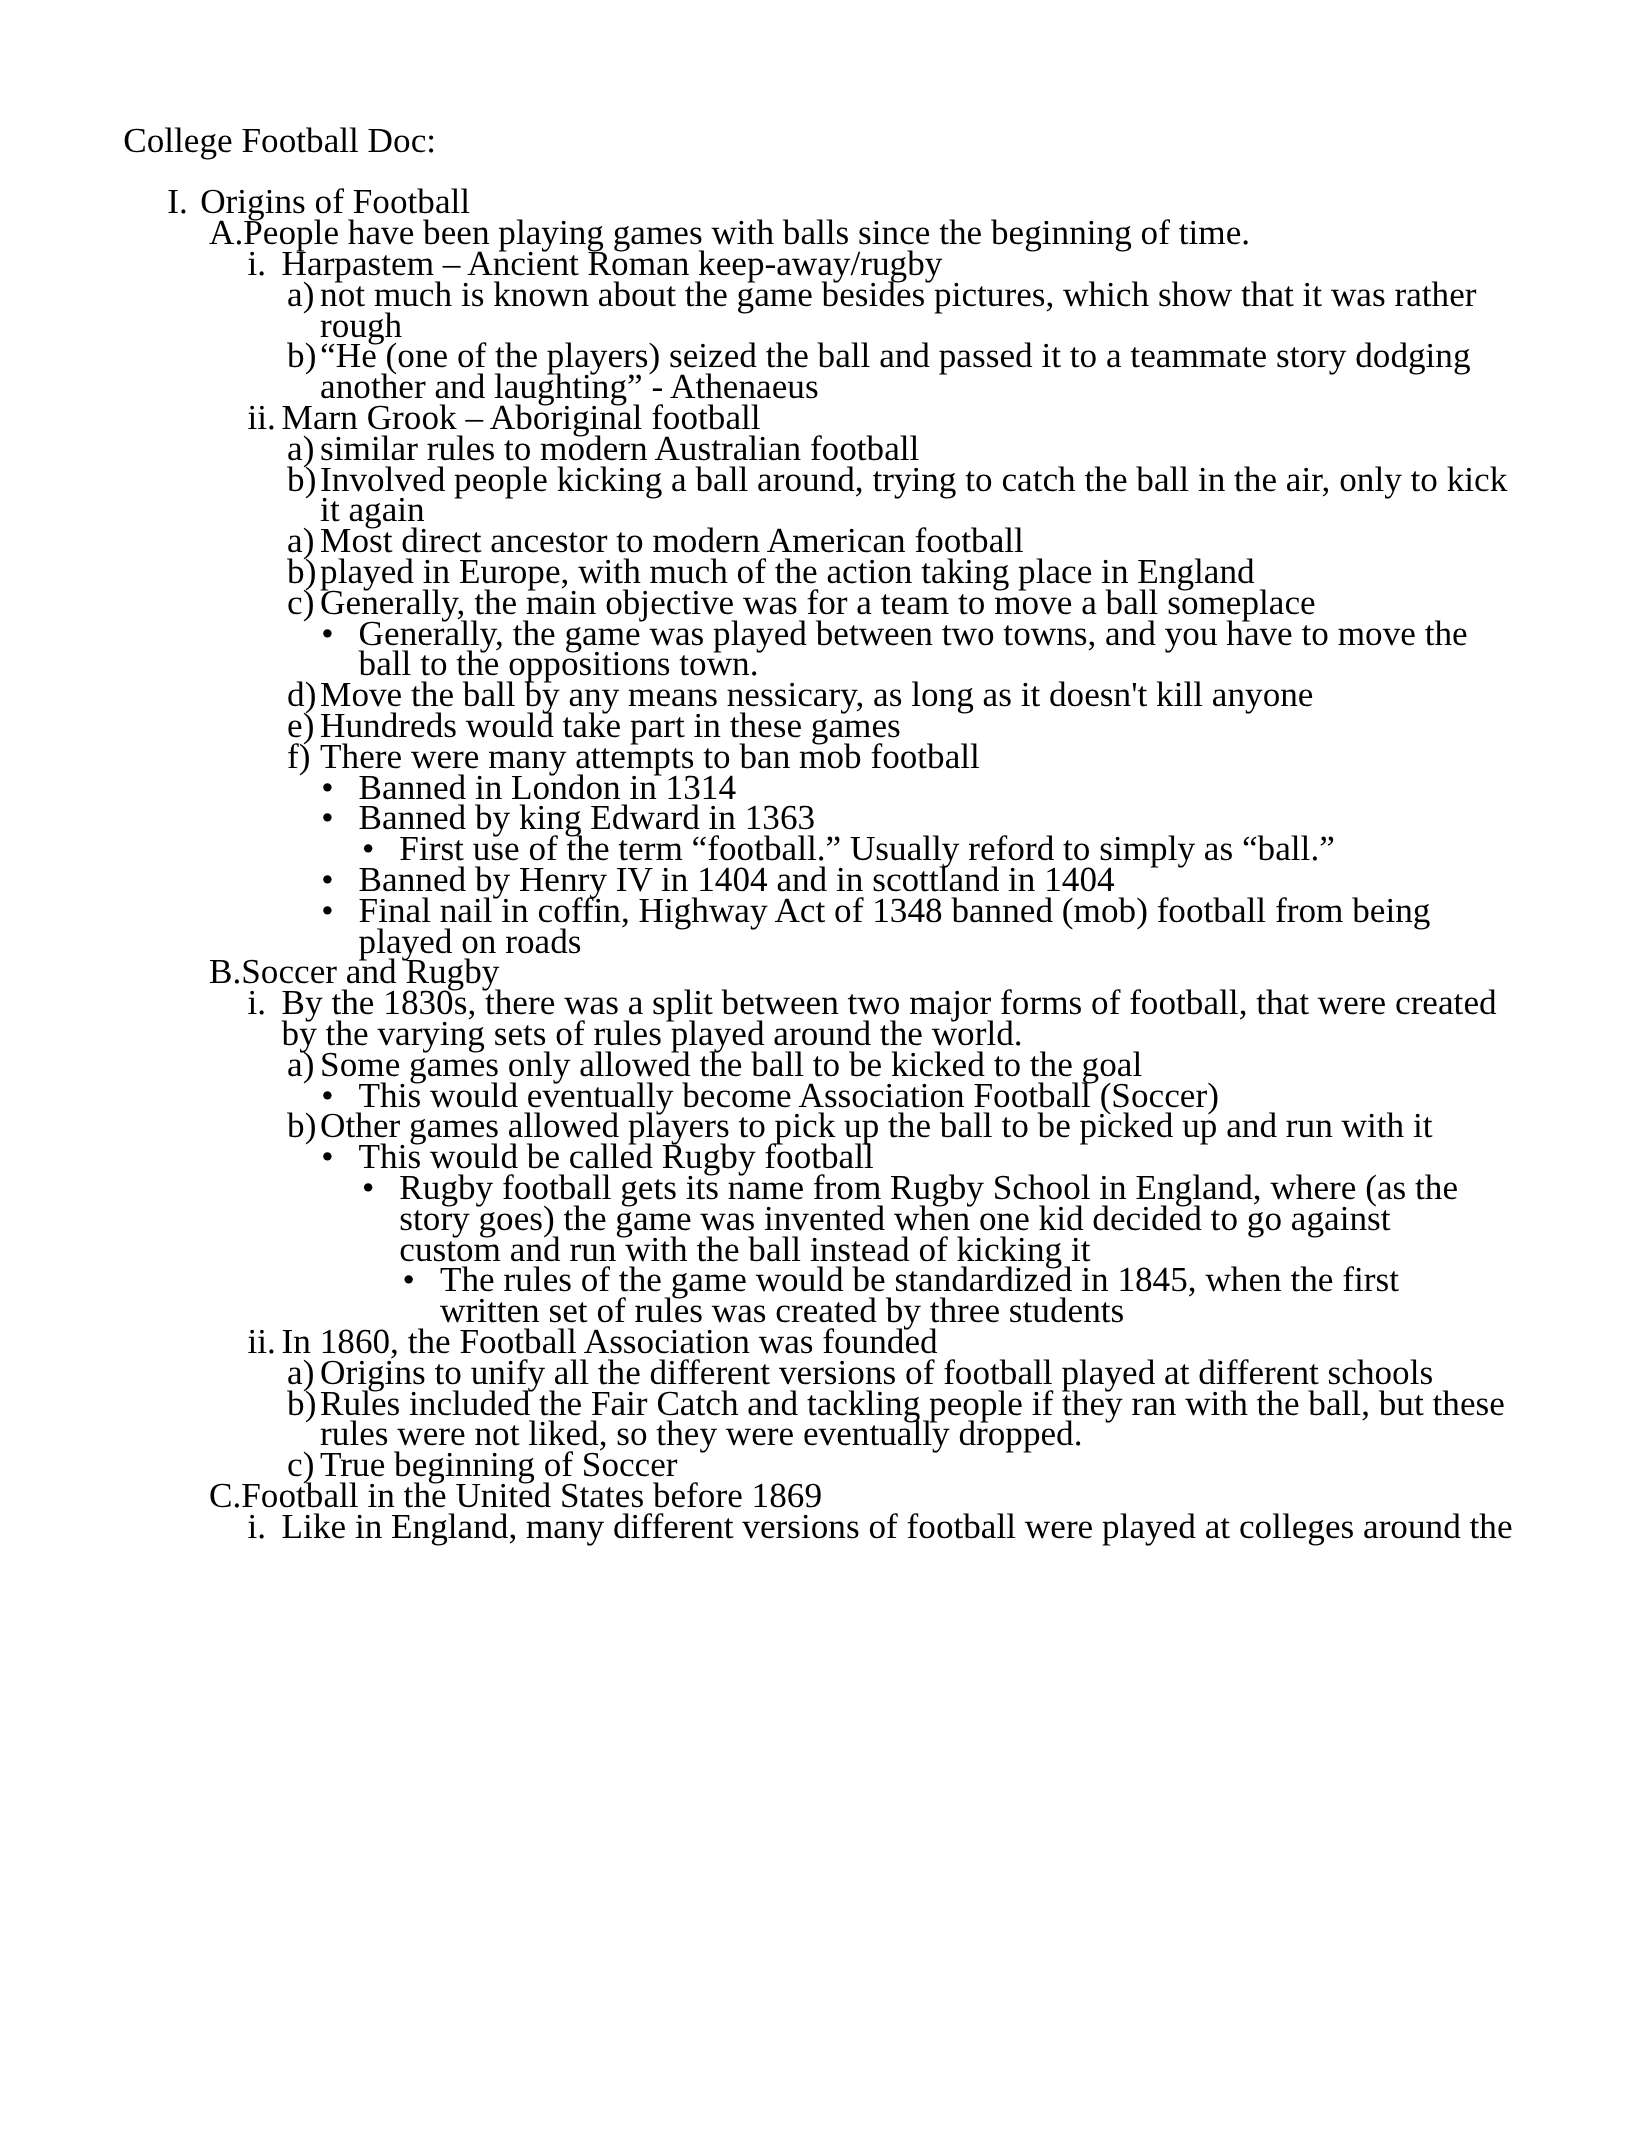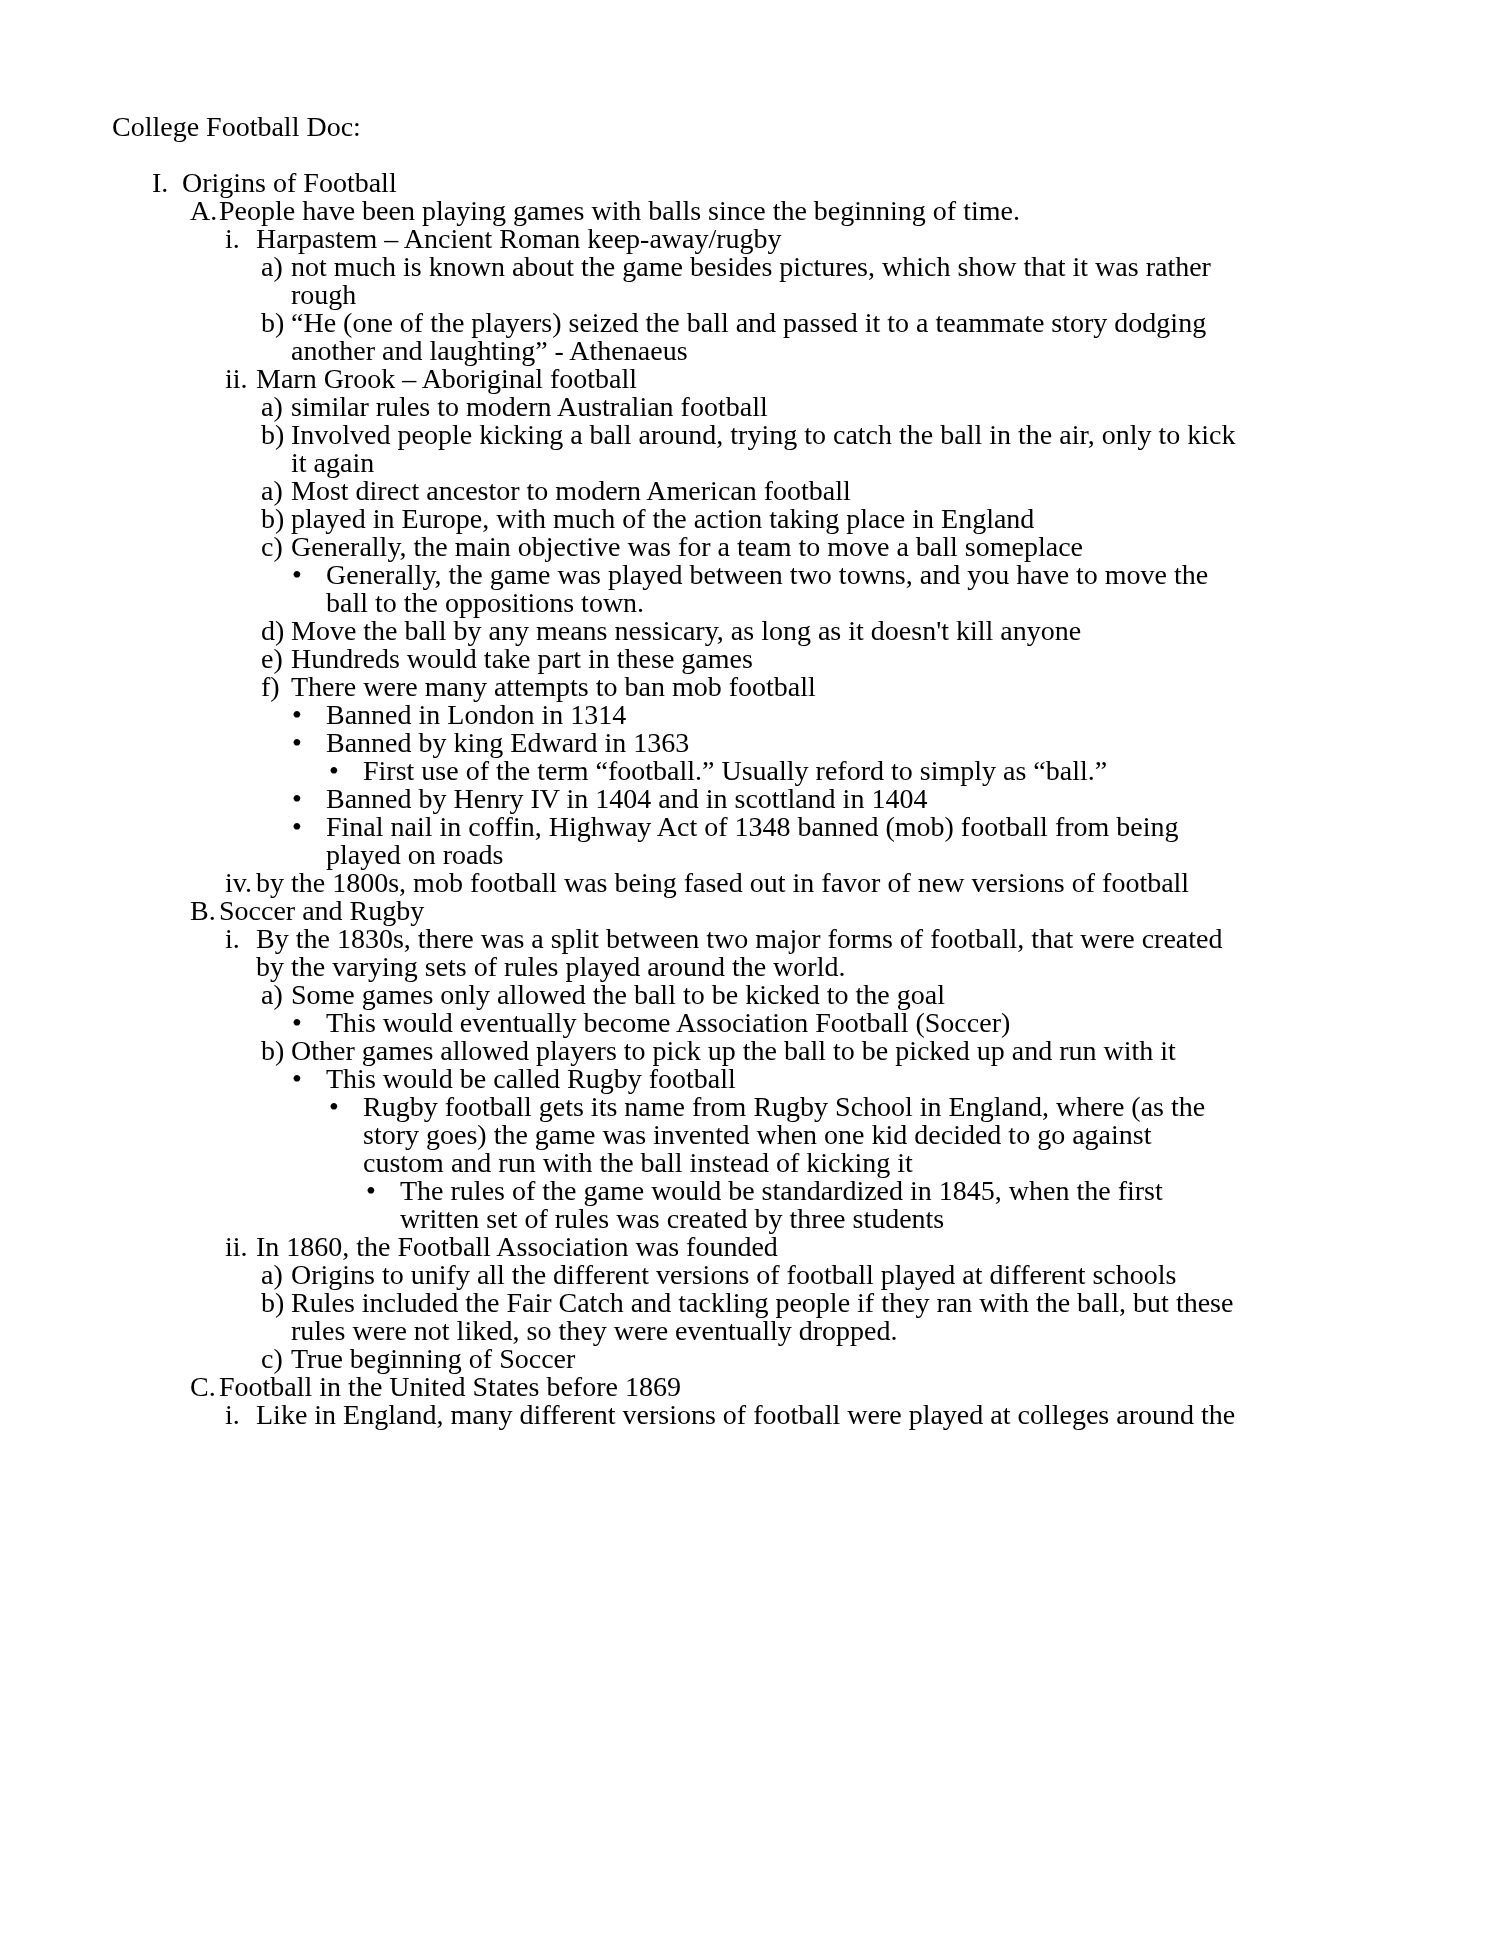--- a/index.html
+++ b/index.html
@@ -8,21 +8,21 @@
     padding: 0;
     background: #ffffff;
   }
   .page {
     position: relative;
     width: 1500px;
     height: 1941px;
     background: #ffffff;
     color: #000000;
     font-family: "Liberation Serif", "DejaVu Serif", serif;
-    font-size: 28px;
+    font-size: 32px;
     line-height: 28px;
     padding: 113px 100px 0 112px;
     overflow: hidden;
   }
   .title {
     margin: 0 0 28px 0;
   }
   .outline .item {
     display: flex;
     align-items: flex-start;
@@ -128,24 +128,20 @@
       </div>
       <div class="item lvl4">
         <span class="marker">•</span>
         <span class="text">Banned by Henry IV in 1404 and in scottland in 1404</span>
       </div>
       <div class="item lvl4">
         <span class="marker">•</span>
         <span class="text">Final nail in coffin, Highway Act of 1348 banned (mob) football from being
 played on roads</span>
       </div>
-      <div class="item lvl2">
-        <span class="marker">iv.</span>
-        <span class="text">by the 1800s, mob football was being fased out in favor of new versions of football</span>
-      </div>
       <div class="item lvl1">
         <span class="marker">B.</span>
         <span class="text">Soccer and Rugby</span>
       </div>
       <div class="item lvl2">
         <span class="marker">i.</span>
         <span class="text">By the 1830s, there was a split between two major forms of football, that were created
 by the varying sets of rules played around the world.</span>
       </div>
       <div class="item lvl3">

